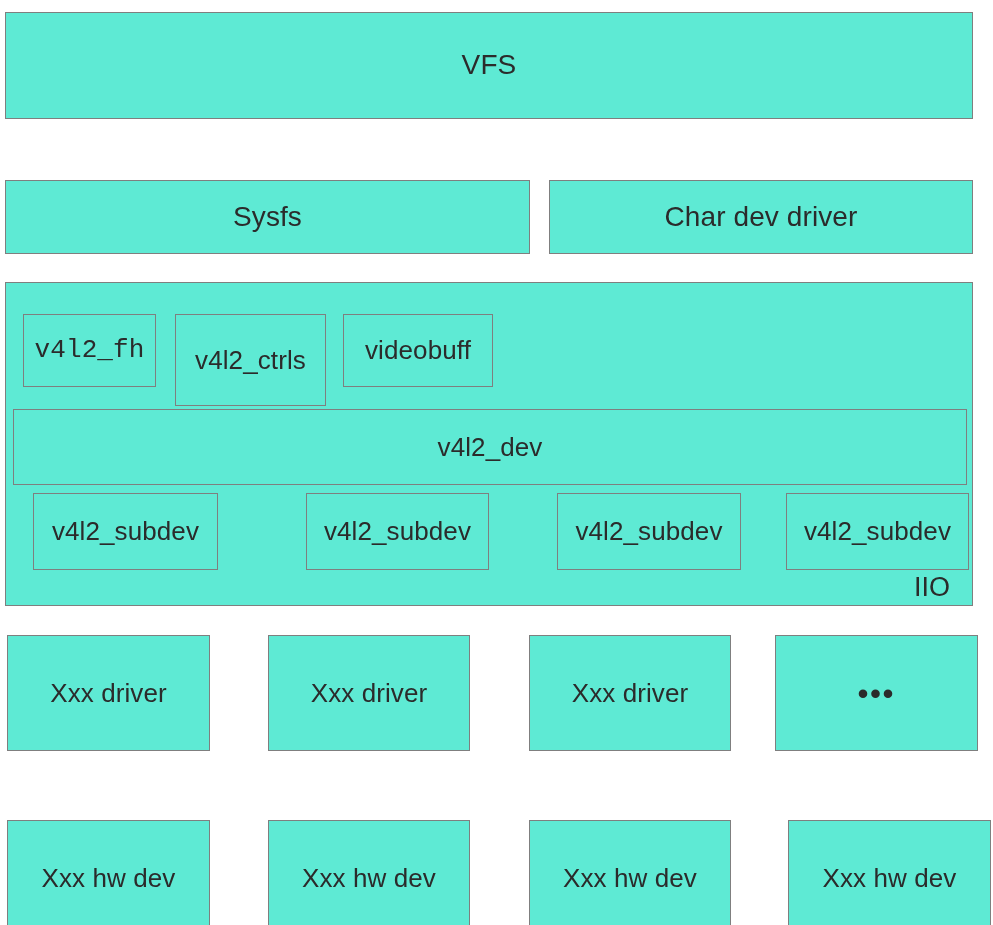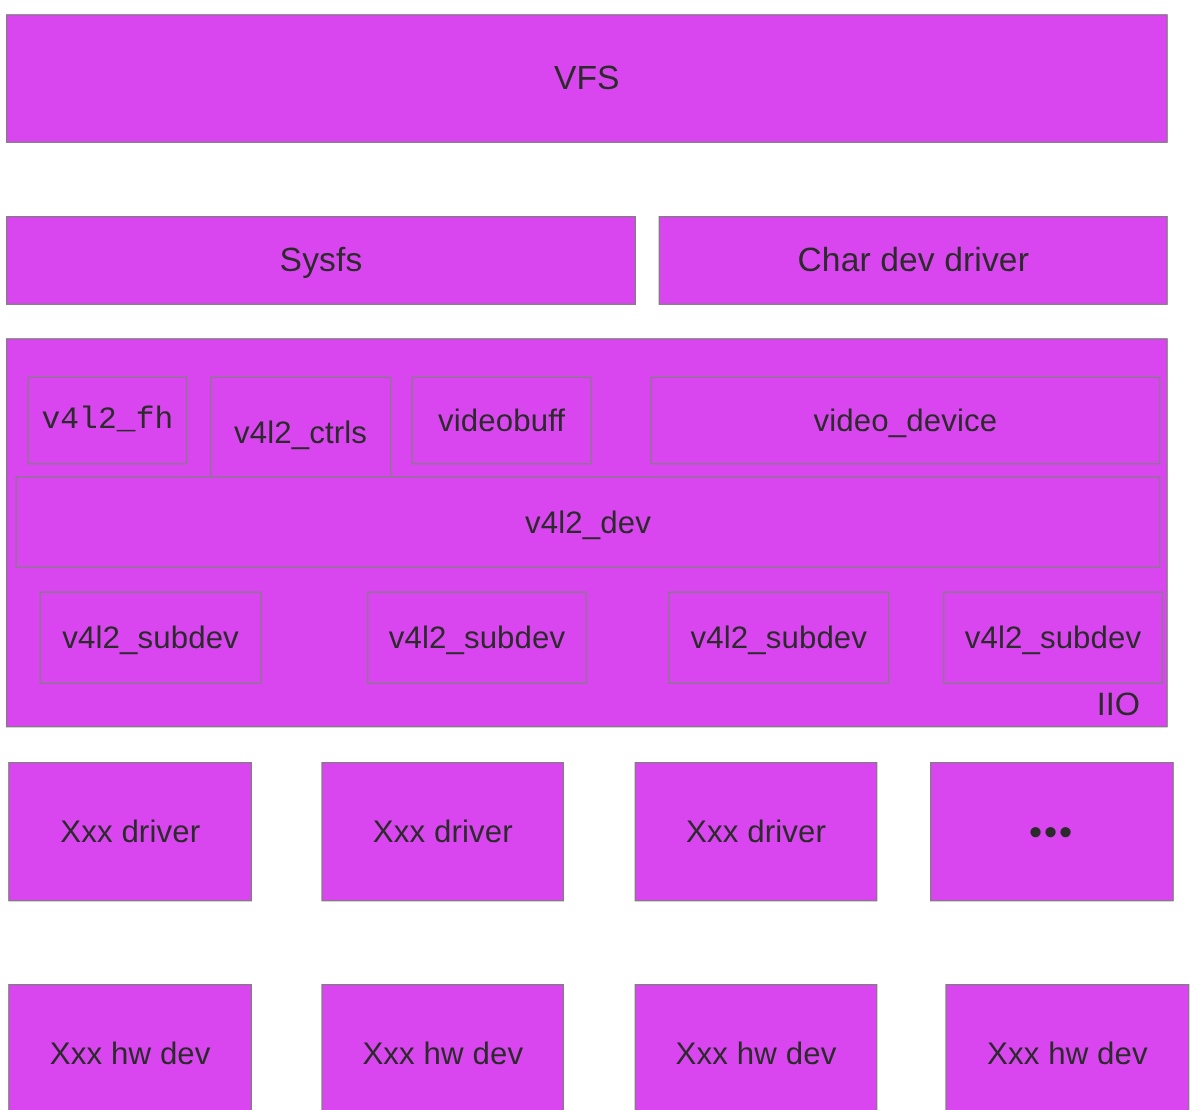--- a/index.html
+++ b/index.html
@@ -12,21 +12,21 @@
     position: relative;
     width: 993px;
     height: 925px;
     background: #ffffff;
     overflow: hidden;
     font-family: "Liberation Sans", "DejaVu Sans", sans-serif;
   }
   .box {
     position: absolute;
     box-sizing: border-box;
-    background: #d946ef;
+    background: #5eead4;
     border: 1px solid #7f7f7f;
     display: flex;
     align-items: center;
     justify-content: center;
   }
   .box-label {
     color: #2b2b2b;
     font-size: 26px;
     line-height: 1.1;
     white-space: nowrap;
@@ -44,21 +44,21 @@
 
   
   #v4l2-container {
     left: 5px; top: 282px; width: 968px; height: 324px;
     display: block;
   }
   #v4l2fh-box     { left: 17px;  top: 31px;  width: 133px; height: 73px; font-family: Liberation Mono, monospace; }
   #v4l2ctrls-box  { left: 169px; top: 31px;  width: 151px; height: 92px; }
   #videobuff-box  { left: 337px; top: 31px;  width: 150px; height: 73px; }
   #videodevice-box{ left: 536px; top: 31px;  width: 425px; height: 73px; }
-  #v4l2dev-box    { left: 7px;   top: 114px; width: 954px; height: 76px; }
+  #v4l2dev-box    { left: 7px;   top: 126px; width: 954px; height: 76px; }
   #subdev-1       { left: 27px;  top: 210px; width: 185px; height: 77px; }
   #subdev-2       { left: 300px; top: 210px; width: 183px; height: 77px; }
   #subdev-3       { left: 551px; top: 210px; width: 184px; height: 77px; }
   #subdev-4       { left: 780px; top: 210px; width: 183px; height: 77px; }
   #iio-label {
     position: absolute;
     right: 22px;
     bottom: 2px;
     color: #2b2b2b;
     font-size: 27px;
@@ -103,23 +103,20 @@
 
     <div class="box" id="v4l2fh-box">
       <span class="box-label">v4l2_fh</span>
     </div>
     <div class="box" id="v4l2ctrls-box">
       <span class="box-label">v4l2_ctrls</span>
     </div>
     <div class="box" id="videobuff-box">
       <span class="box-label">videobuff</span>
     </div>
-    <div class="box" id="videodevice-box">
-      <span class="box-label">video_device</span>
-    </div>
 
     <div class="box" id="v4l2dev-box">
       <span class="box-label">v4l2_dev</span>
     </div>
 
     <div class="box" id="subdev-1">
       <span class="box-label">v4l2_subdev</span>
     </div>
     <div class="box" id="subdev-2">
       <span class="box-label">v4l2_subdev</span>

